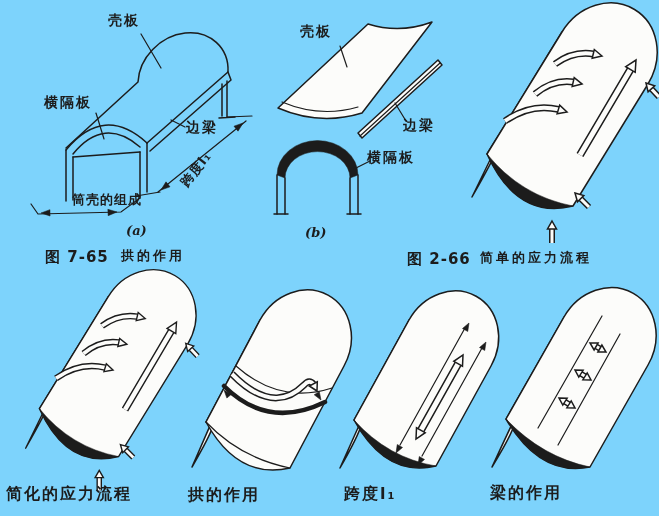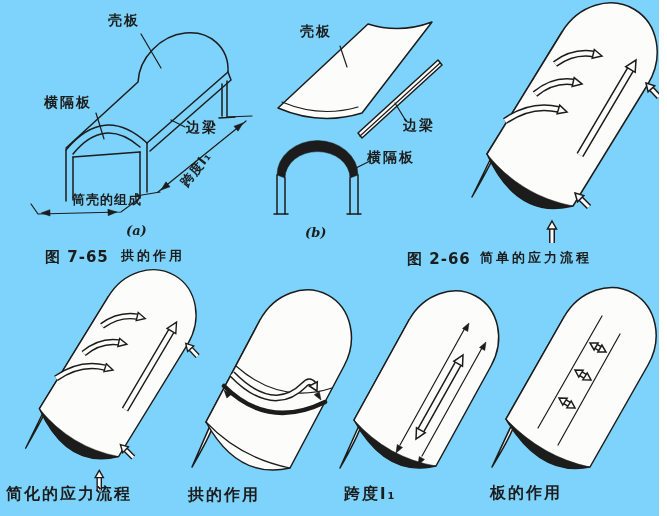--- a/index.html
+++ b/index.html
@@ -197,15 +197,15 @@
 
   <div class="lb cap" style="left:45px;top:249px">图 7-65</div>
   <div class="lb capt" style="left:121px;top:249px">拱的作用</div>
 
   <div class="lb cap" style="left:407px;top:251px">图 2-66</div>
   <div class="lb capt" style="left:480px;top:251px">简单的应力流程</div>
 
   <div class="lb big" style="left:6px;top:485px">简化的应力流程</div>
   <div class="lb big" style="left:188px;top:486px">拱的作用</div>
   <div class="lb big" style="left:344px;top:485px">跨度l₁</div>
-  <div class="lb big" style="left:490px;top:484px">板的作用</div>
+  <div class="lb big" style="left:490px;top:484px">梁的作用</div>
 
 </div>
 
 </body></html>

